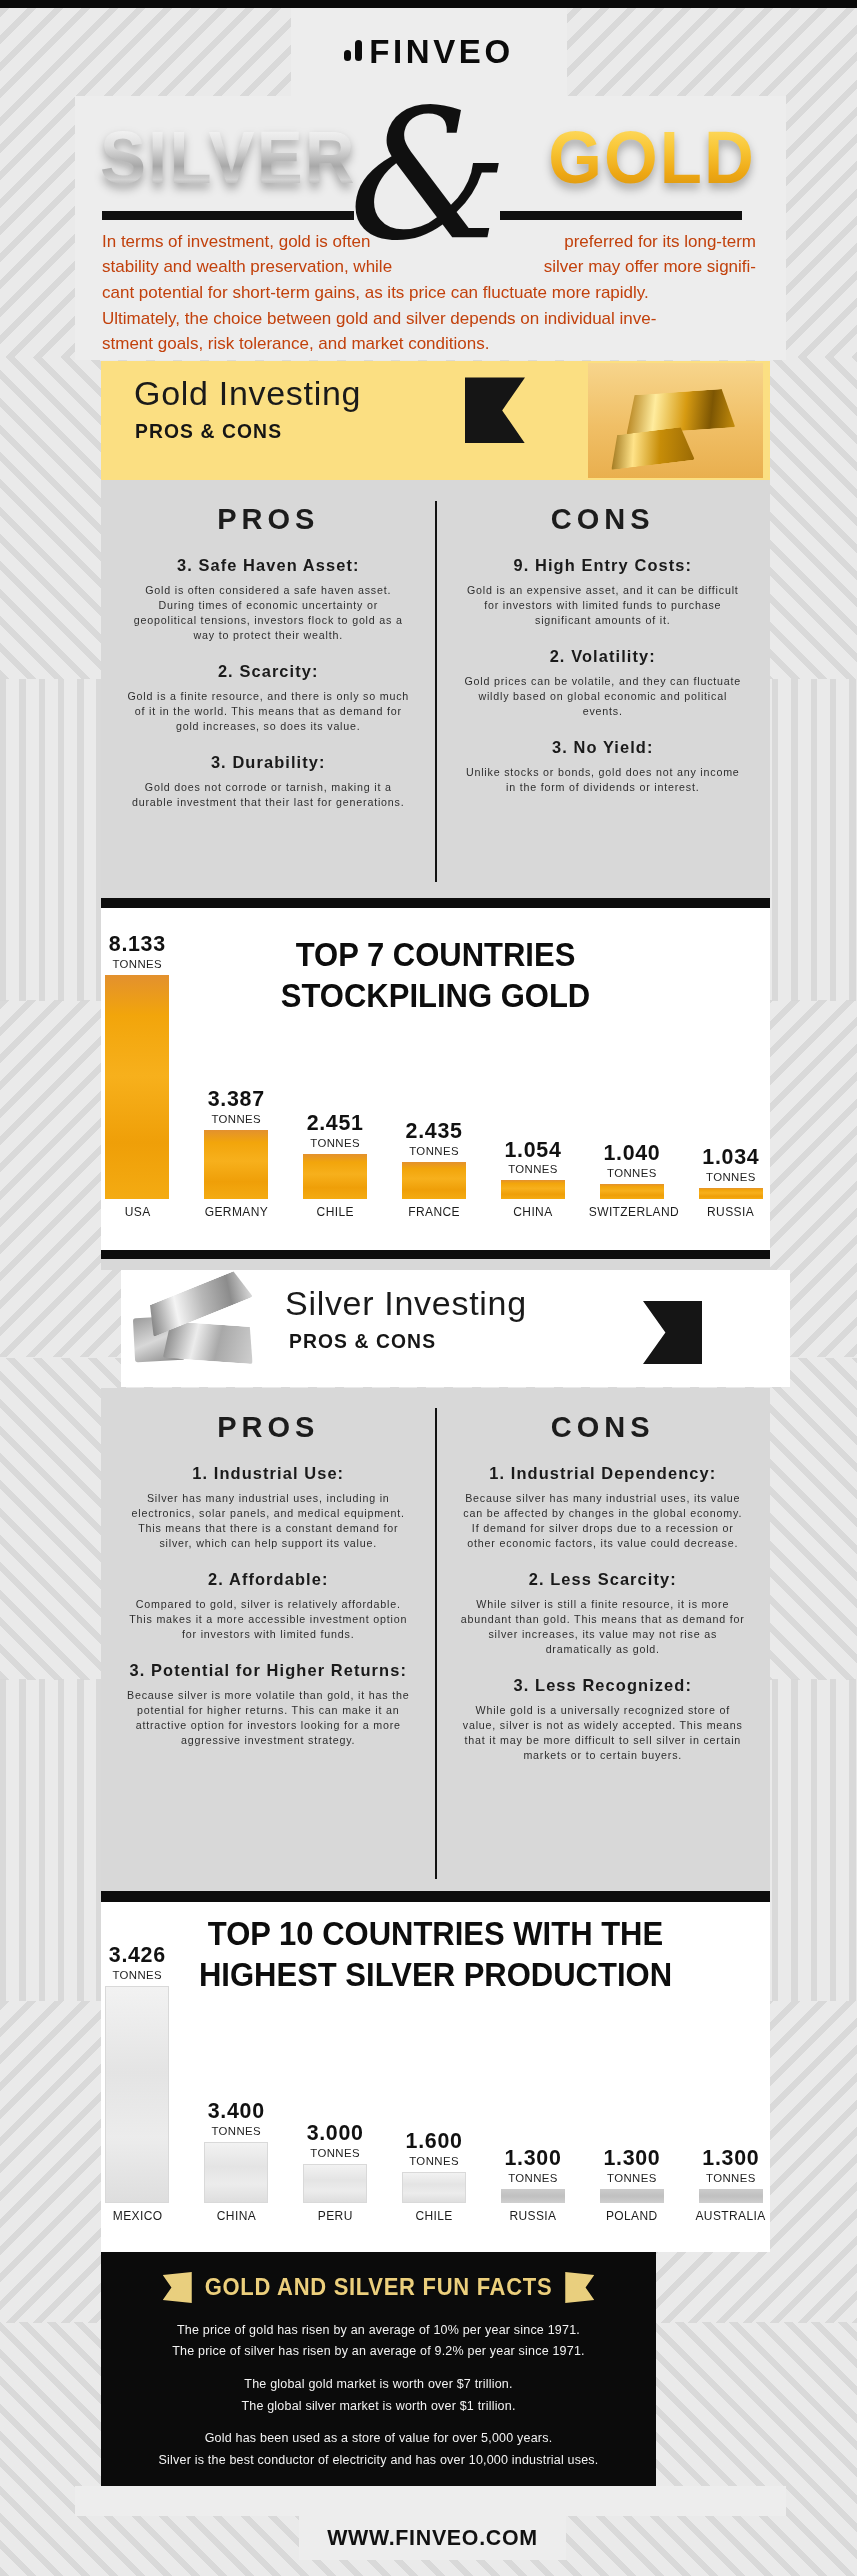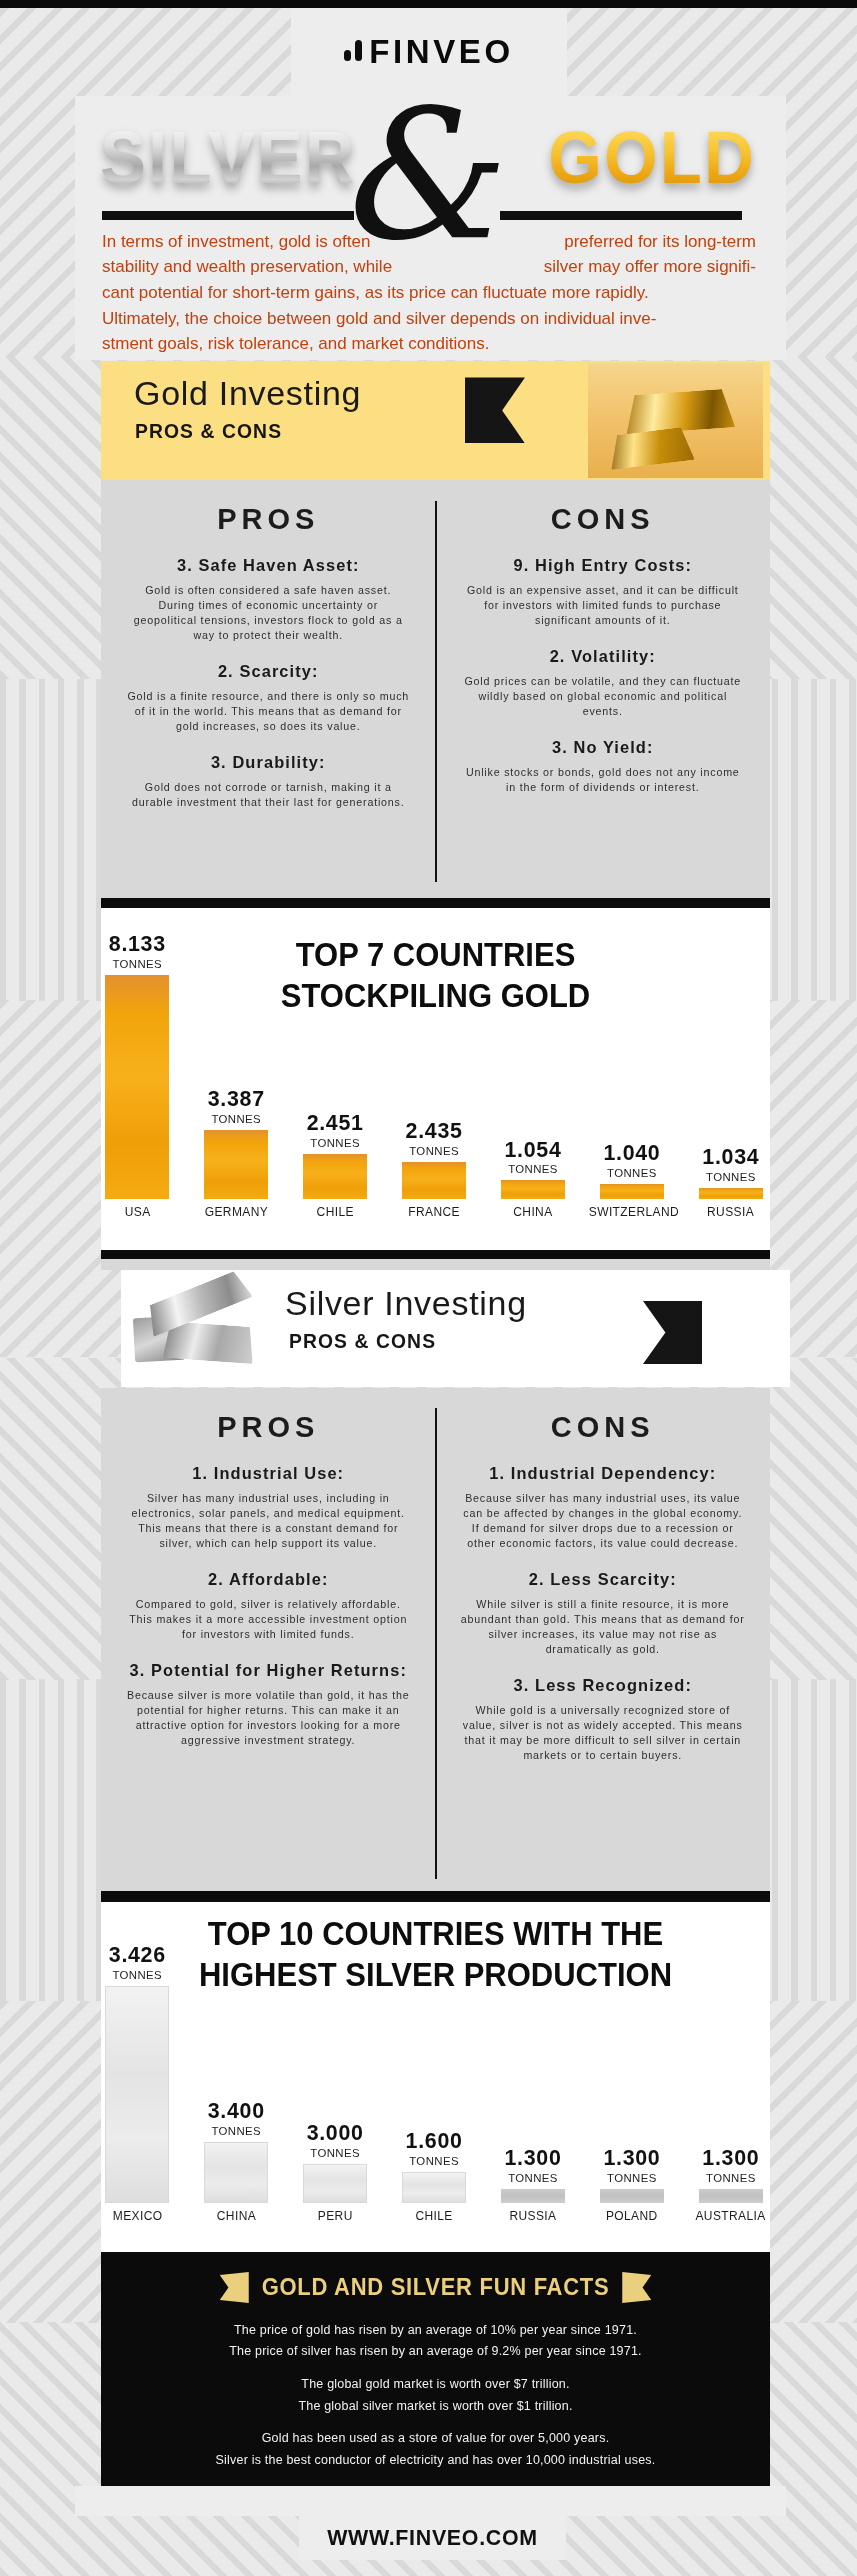--- a/index.html
+++ b/index.html
@@ -110,21 +110,21 @@
   .bar{width:64px;}
   .bar.gold{background:linear-gradient(180deg,#e3912e 0%,#f2a50b 18%,#f7b01c 45%,#ef9f08 75%,#f4ab12 100%);}
   .bar.silver{background:linear-gradient(180deg,#f2f2f2 0%,#e4e4e4 40%,#ececec 70%,#dedede 100%);border:0.7px solid #d9d9d9;box-sizing:border-box;}
   .bar.silver.dark{background:linear-gradient(180deg,#cccccc 0%,#c0c0c0 50%,#cfcfcf 100%);border:none;}
   .names-row{position:absolute;left:-6.4px;right:-3.6px;display:flex;justify-content:space-between;}
   .chart-gold .names-row{top:297px;}
   .chart-silver .names-row{top:307px;}
   .bar-name{width:86px;text-align:center;font-size:12px;font-weight:500;letter-spacing:0.4px;color:#1d1d1d;}
 
   
-  .funfacts{position:absolute;left:101px;top:2252px;width:669px;height:234px;background:#0b0b0b;}
+  .funfacts{position:absolute;left:101px;top:2252px;width:555px;height:234px;background:#0b0b0b;}
   .ribbon-row{display:flex;align-items:center;justify-content:center;gap:13px;padding-top:20px;}
   .rib{width:29px;height:31px;background:#e9cf7e;}
   .rib-left{clip-path:polygon(0 10%,100% 0,100% 100%,0 90%,30% 50%);}
   .rib-right{clip-path:polygon(0 0,100% 10%,70% 50%,100% 90%,0 100%);}
   .ff-title{font-size:22px;font-weight:900;letter-spacing:0.7px;color:#eccf7c;transform:scaleY(1.05);}
   .ff-facts{margin-top:17px;text-align:center;}
   .fact-group{margin:0 0 11.4px;}
   .fact-line{margin:0;font-size:12.5px;line-height:21.4px;color:#f3f3f3;letter-spacing:0.2px;}
 
   

